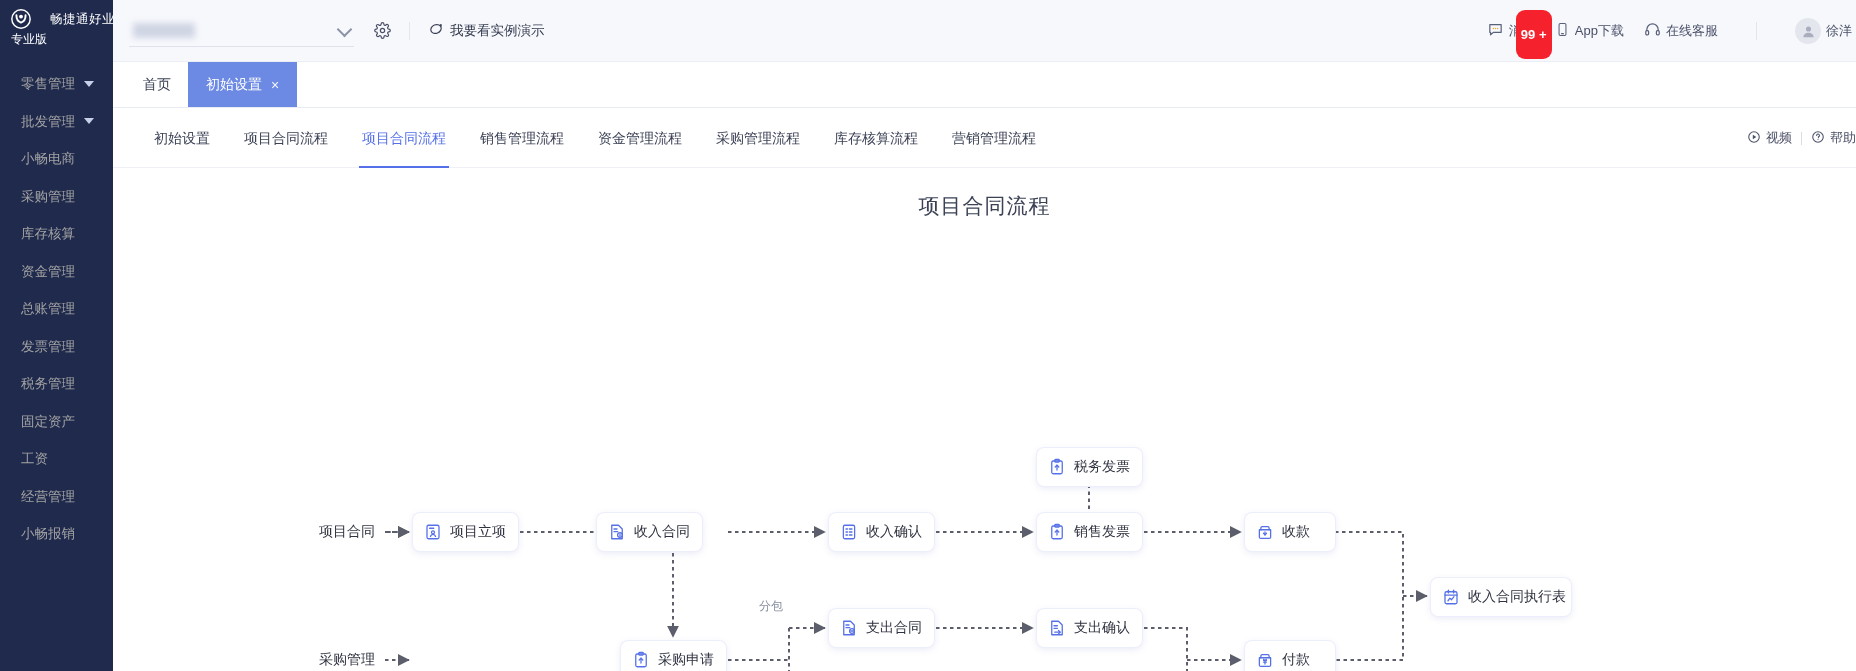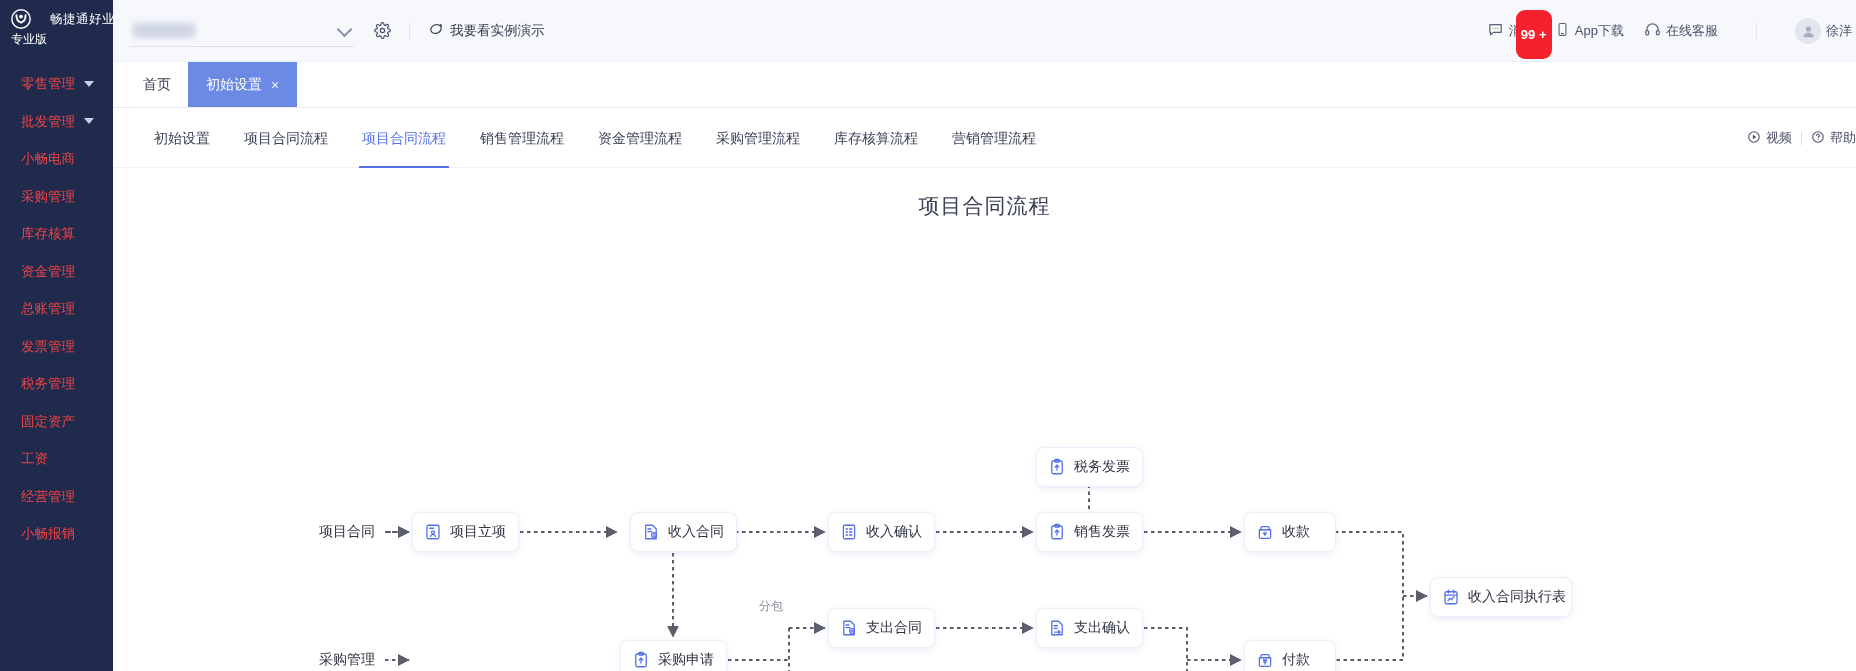--- a/index.html
+++ b/index.html
@@ -24,21 +24,21 @@
   .brand-row { display: flex; align-items: center; gap: 18px; }
   .brand-logo { width: 22px; height: 22px; flex: 0 0 22px; }
   .brand-name {
     color: #ffffff; font-size: 12.5px; letter-spacing: .5px;
     white-space: nowrap; overflow: hidden;
   }
   .brand-sub { color: #ffffff; font-size: 12px; margin: 1px 0 0 1px; }
   .nav { margin-top: 3px; }
   .nav-item {
     height: 37.5px; line-height: 37.5px;
-    color: #ef4444; font-size: 13.5px;
+    color: #a3a3a3; font-size: 13.5px;
     padding-left: 21px;
     white-space: nowrap;
     cursor: pointer;
     display: flex; align-items: center; gap: 9px;
   }
   .caret {
     width: 0; height: 0;
     border-left: 5px solid transparent;
     border-right: 5px solid transparent;
     border-top: 6px solid #c7d0e8;
@@ -413,21 +413,21 @@
             <span style="display: flex;">
               <svg width="18" height="18" viewBox="0 0 24 24" fill="none" stroke="#5570e8" stroke-width="1.7" stroke-linecap="round" stroke-linejoin="round">
                 <rect x="4" y="3" width="16" height="18" rx="2"></rect>
                 <line x1="7.5" y1="7" x2="13" y2="7"></line>
                 <circle cx="12" cy="12.4" r="2"></circle>
                 <path d="M8.6 18c.5-1.9 1.8-2.8 3.4-2.8s2.9.9 3.4 2.8"></path>
               </svg>
             </span>
             <span>项目立项</span>
           </div>
-          <div class="node" style="left: 518px; top: 345px; width: 105px;">
+          <div class="node" style="left: 484px; top: 345px; width: 105px;">
             <span style="display: flex;">
               <svg width="18" height="18" viewBox="0 0 24 24" fill="none" stroke="#5570e8" stroke-width="1.7" stroke-linecap="round" stroke-linejoin="round">
                 <path d="M5 3h9l5 5v13H5z"></path>
                 <line x1="8" y1="8" x2="12" y2="8"></line>
                 <line x1="8" y1="11.5" x2="13" y2="11.5"></line>
                 <circle cx="16" cy="16" r="3.2"></circle>
                 <line x1="16" y1="14.4" x2="16" y2="17.6"></line>
               </svg>
             </span>
             <span>收入合同</span>

